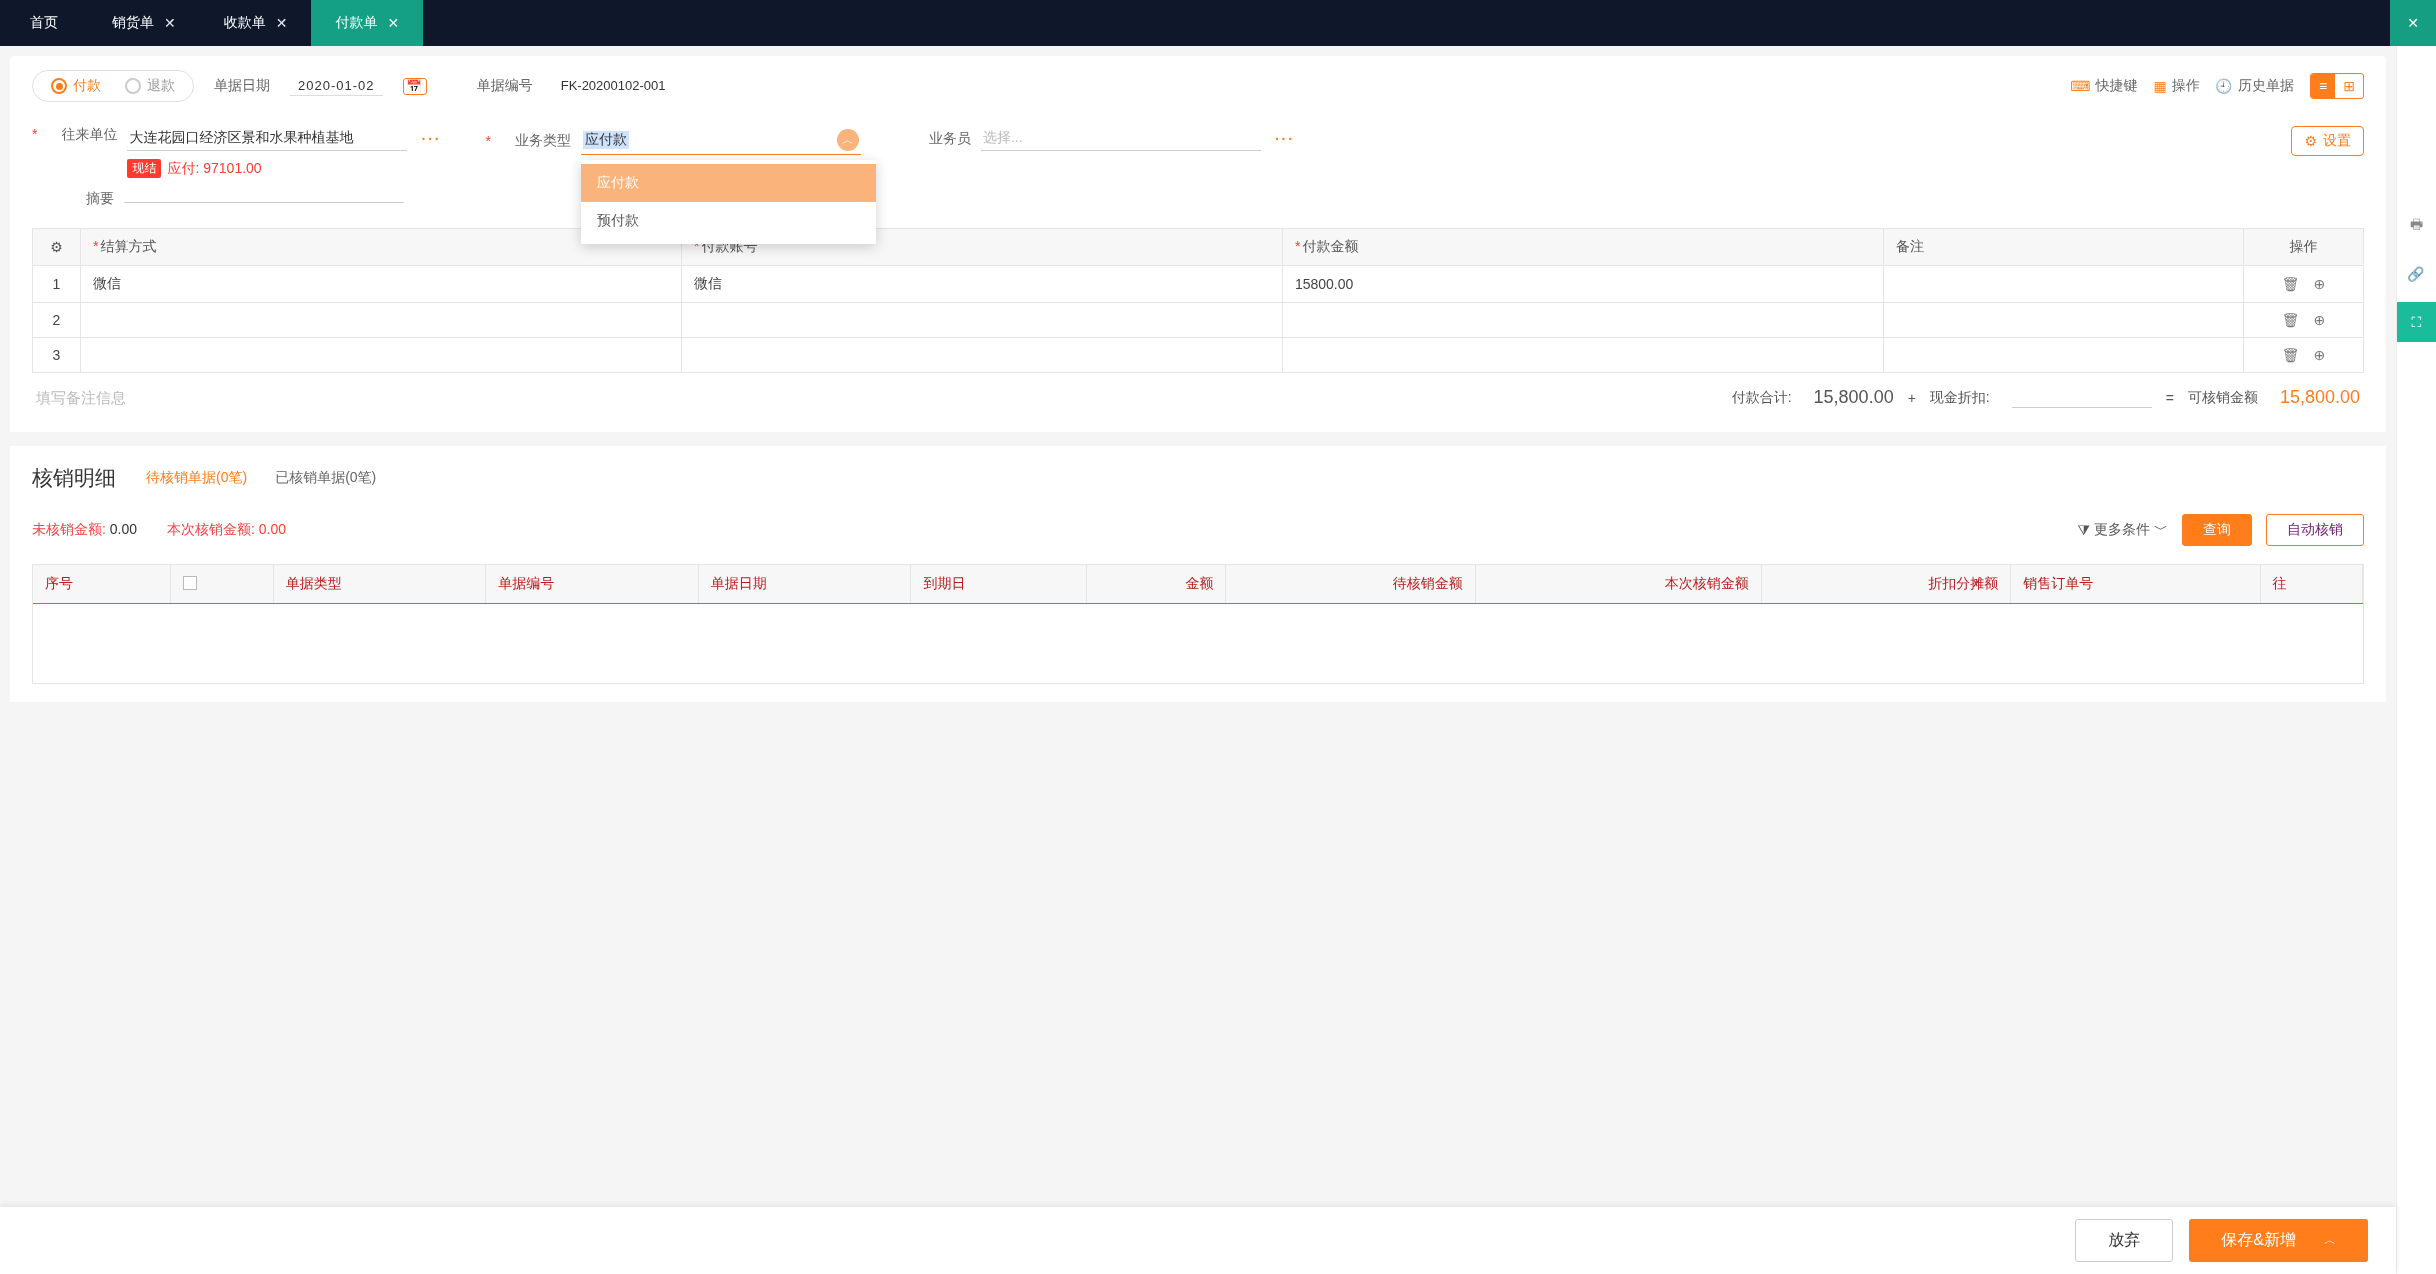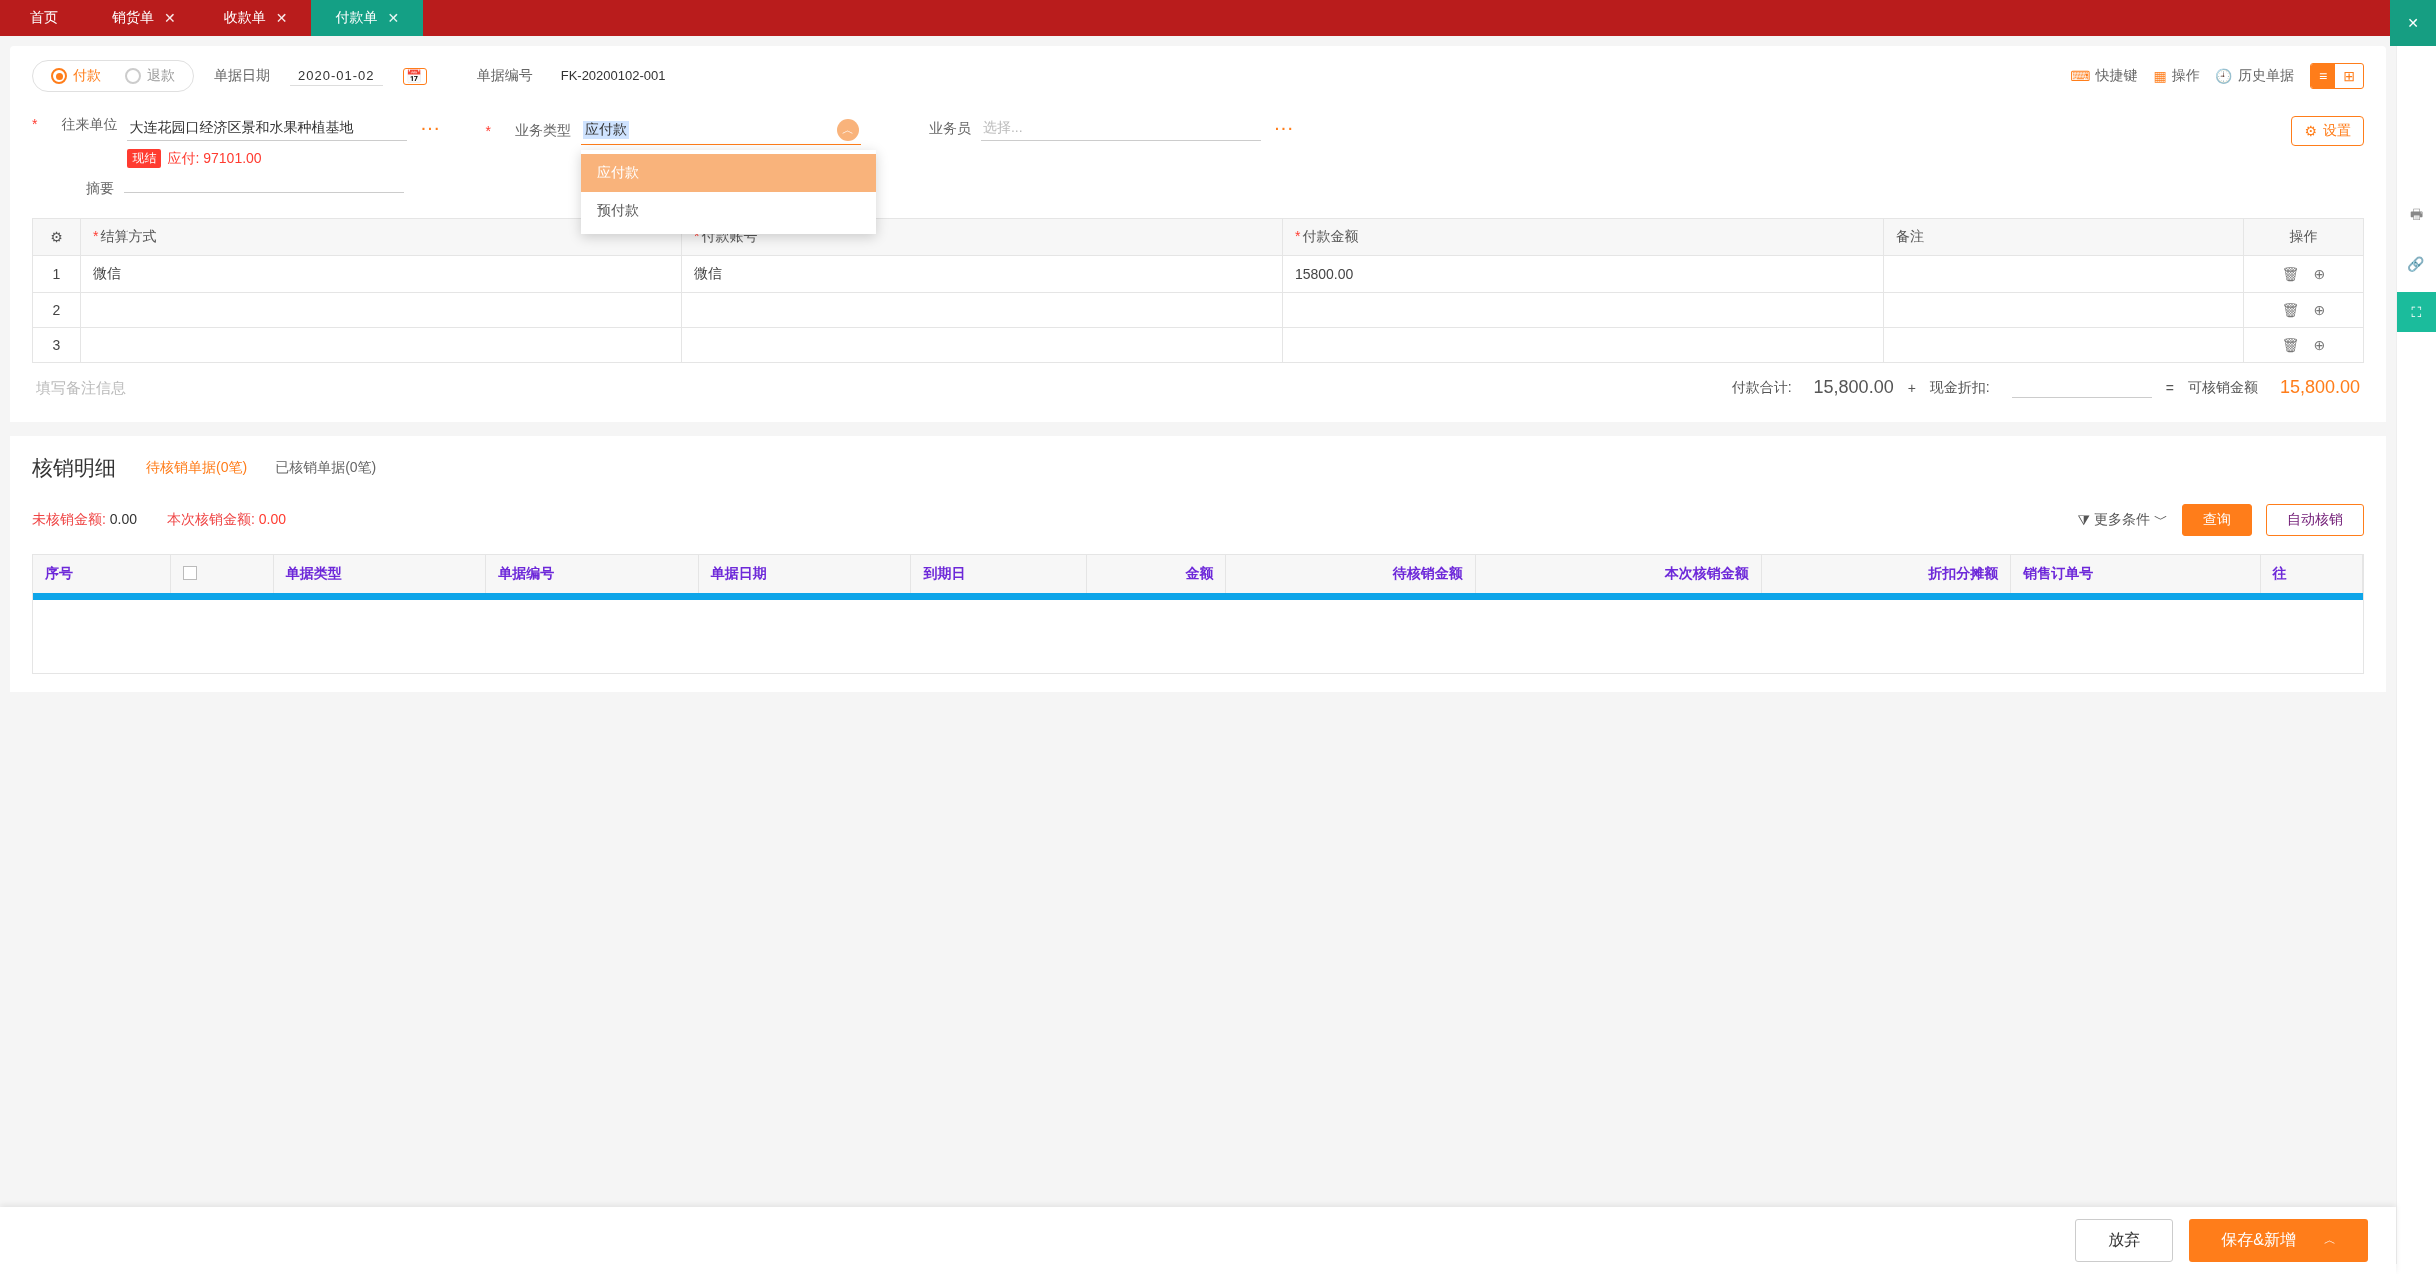--- a/index.html
+++ b/index.html
@@ -1,19 +1,19 @@
 <!DOCTYPE html>
 <html><head>
 <meta charset="utf-8">
 <style>
 * { box-sizing: border-box; margin: 0; padding: 0; }
 body { font-family: "Microsoft YaHei", -apple-system, sans-serif; font-size: 14px; color: #333; background: #fff; overflow: hidden; }
 
 
-.tab-bar { background: #b91c1c; height: 36px; display: flex; align-items: stretch; position: relative; }
+.tab-bar { background: #0f172a; height: 46px; display: flex; align-items: stretch; position: relative; }
 .tab { display: flex; align-items: center; padding: 0 24px; color: #fff; cursor: pointer; position: relative; gap: 10px; }
 .tab.home { padding: 0 30px; }
 .tab.active { background: #14A085; }
 .tab .close { font-size: 14px; opacity: 0.9; }
 .tab-bar-close { position: absolute; right: 0; top: 0; width: 46px; height: 46px; display: flex; align-items: center; justify-content: center; color: #fff; background: #169E82; cursor: pointer; }
 
 
 .page { padding: 0; background: #f5f5f5; height: calc(100vh - 46px); display: flex; }
 .page-main { flex: 1; overflow: auto; }
 .sidebar-icons { width: 40px; background: #fff; border-left: 1px solid #eee; display: flex; flex-direction: column; align-items: center; padding-top: 160px; gap: 8px; }
@@ -92,21 +92,21 @@
 .detail-sub .valr { color:#ff3b30; }
 .detail-actions { margin-left:auto; display:flex; align-items:center; gap:14px; }
 .lnk-more { color:#555; display:flex; align-items:center; gap:4px; cursor:pointer; }
 .btn { padding:6px 20px; border-radius:3px; cursor:pointer; border:1px solid transparent; }
 .btn-primary { background:#ff7d1a; color:#fff; border-color:#ff7d1a; }
 .btn-outline { border-color:#ff7d1a; color:#701a75; background:#fff;}
 
 
 .dtbl-wrap { margin-top:18px; overflow-x:auto; border:1px solid #e5e5e5; min-height:120px; background:#fff;}
 .dtbl { width:100%; border-collapse:collapse; min-width:1400px;}
-.dtbl th { background:#f7f7f7; border-right:1px solid #e5e5e5; border-bottom:7px solid #0ea5e9; padding:10px 12px; text-align:left; font-weight:bold; color:#6d28d9; white-space:nowrap;}
+.dtbl th { background:#f7f7f7; border-right:1px solid #e5e5e5; border-bottom:1px solid #0ea5e9; padding:10px 12px; text-align:left; font-weight:normal; color:#b91c1c; white-space:nowrap;}
 .dtbl th.right { text-align:right; }
 .dtbl .chk { width:14px; height:14px; border:1px solid #bbb; display:inline-block; background:#fff; }
 
 
 .footer { position:fixed; bottom:0; left:0; right:40px; background:#fff; box-shadow:0 -2px 6px rgba(0,0,0,0.08); padding:12px 28px; display:flex; justify-content:flex-end; gap:16px; z-index:40;}
 .btn-big { padding:10px 32px; font-size:16px; border-radius:3px; cursor:pointer; }
 .btn-drop { background:#ff7d1a; color:#fff; display:flex; align-items:center; gap:28px; }
 .btn-drop .arr { font-size:12px; }
 .btn-plain { background:#fff; border:1px solid #ccc; color:#333; }
 

